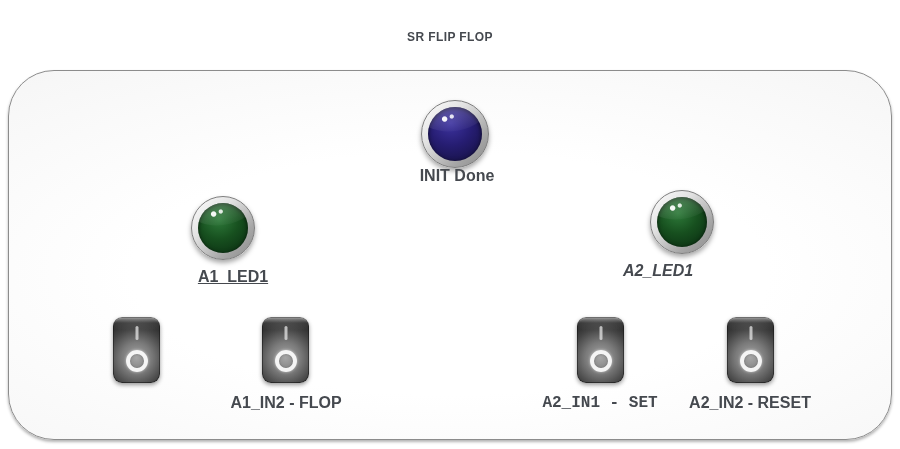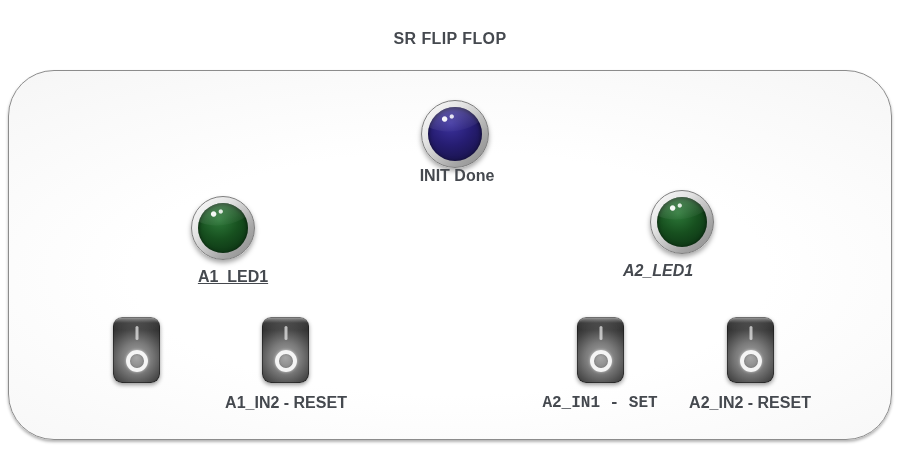--- a/index.html
+++ b/index.html
@@ -2,21 +2,21 @@
 <html style="--label-text: #45494f; --panel-border: #8c8c8c; --led-blue-bright: #3d33a0; --led-blue-dark: #14103f; --led-green-bright: #2e7a3a; --led-green-dark: #0a2c11; --switch-body-light: #a6a6a6; --switch-body-dark: #242424; --switch-marker: #f5f5f5;"><head>
 <meta charset="utf-8">
 <style>
   html,body{margin:0;padding:0;background:#ffffff;}
   .stage{
     position:relative;width:900px;height:449px;overflow:hidden;
     font-family:"Liberation Sans",sans-serif;background:#ffffff;
   }
   .title{
     position:absolute;top:30px;left:0;width:100%;text-align:center;
-    font-size:16px;font-weight:700;letter-spacing:0.4px;color:var(--label-text,#4a4e54);
+    font-size:12px;font-weight:700;letter-spacing:0.4px;color:var(--label-text,#4a4e54);
   }
   .panel{
     position:absolute;left:8px;top:70px;width:882px;height:368px;
     border:1px solid var(--panel-border,#8c8c8c);border-radius:46px;
     background:radial-gradient(ellipse 120% 110% at 50% 55%, #ffffff 30%, #f5f5f5 68%, #e7e7e7 100%);
     box-shadow:0 2px 3px rgba(0,0,0,0.30);
   }
   
   .led{
     position:absolute;border-radius:50%;
@@ -100,21 +100,21 @@
 
   <div class="rocker" style="left:113px;top:317px;">
     <div class="mark-i"></div>
     <div class="mark-o"></div>
   </div>
 
   <div class="rocker" style="left:262px;top:317px;">
     <div class="mark-i"></div>
     <div class="mark-o"></div>
   </div>
-  <div class="switch-label" style="left:286px;">A1_IN2 - RESET</div>
+  <div class="switch-label" style="left:286px;">A1_IN2 - FLOP</div>
 
   <div class="rocker" style="left:577px;top:317px;">
     <div class="mark-i"></div>
     <div class="mark-o"></div>
   </div>
   <div class="switch-label" style="left:600px;font-family:Liberation Mono, monospace;">A2_IN1 - SET</div>
 
   <div class="rocker" style="left:727px;top:317px;">
     <div class="mark-i"></div>
     <div class="mark-o"></div>

